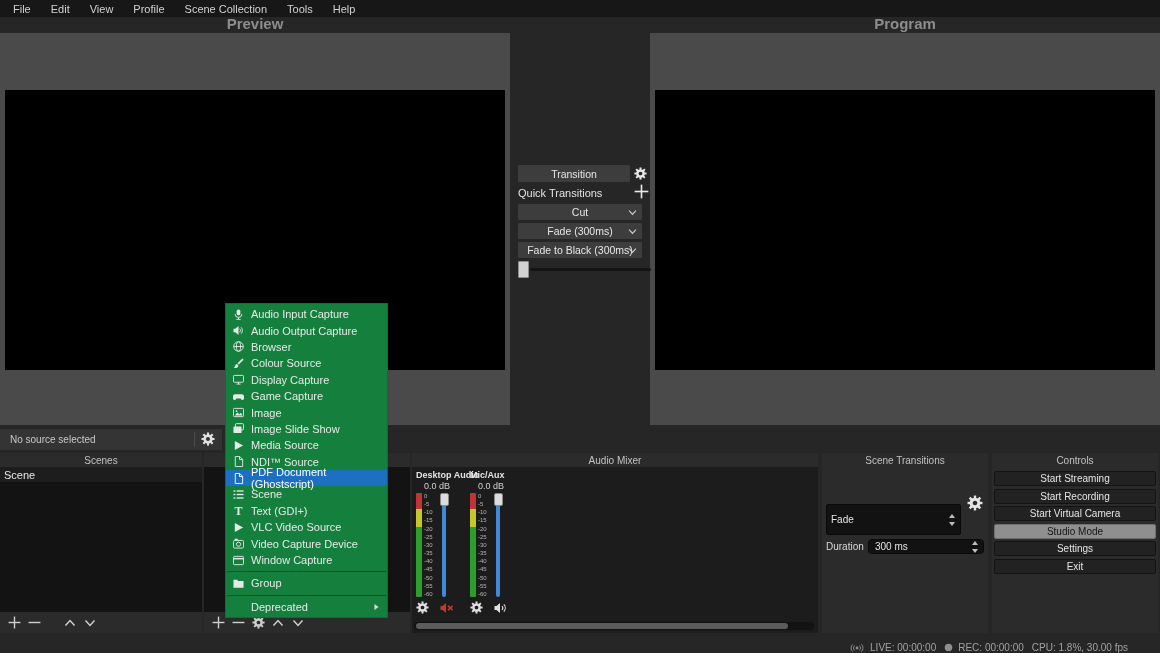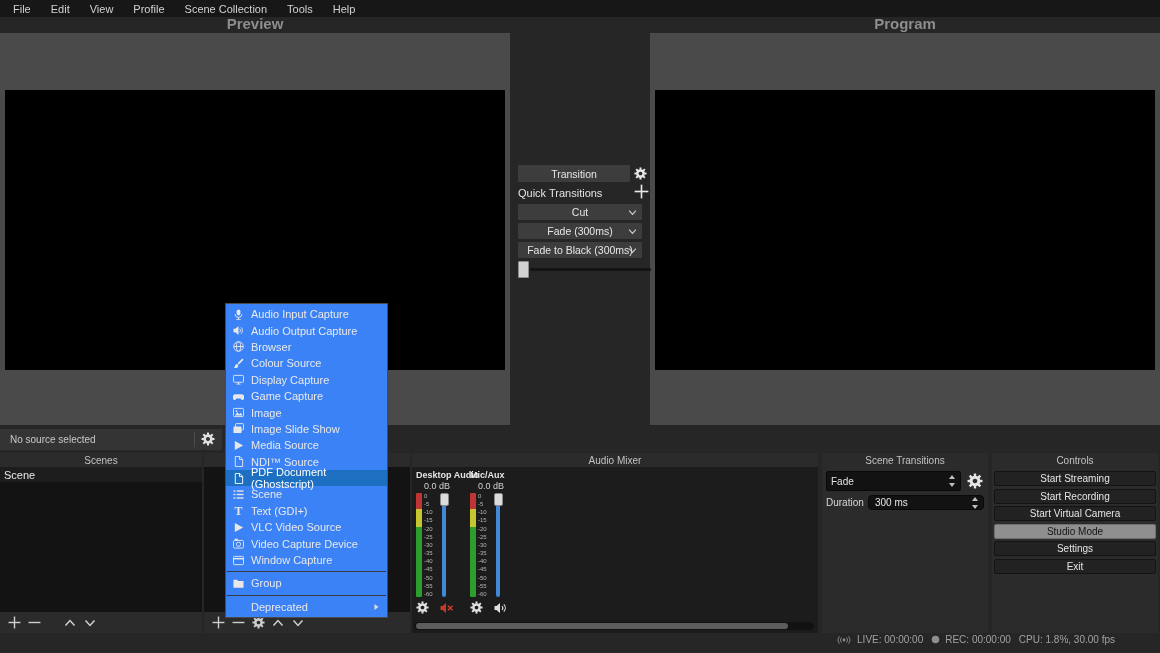--- a/index.html
+++ b/index.html
@@ -82,51 +82,51 @@
   .vslider .handle { position:absolute; left:0; top:0; width:9px; height:13px;
                      background:#dcdcdc; border:1px solid #8a8a8a; border-radius:2px; }
   .mix-icons { display:flex; gap:10px; margin-top:4px; align-items:center; }
   .mix-icons .ic { width:14px; height:14px; color:#e0e0e0; }
   .hscroll { position:absolute; left:2px; right:4px; bottom:3px; height:8px; background:#121212; border-radius:4px; }
   .hscroll .thumb { position:absolute; left:2px; top:1px; height:6px; width:93%; background:#5c5c5c; border-radius:3px; }
 
   
   .transitions .panel-body { background:#2b2b2b; padding:4px; --hole:#2b2b2b; }
   .st-row { display:flex; align-items:center; margin-bottom:4px; }
-  .combo { flex:1; height:20px; background:#121212; border:1px solid #090909; border-radius:2px;
-           display:flex; align-items:center; font-size:10px; color:#e4e4e4; padding:5px 4px; }
+  .combo { flex:1; height:31px; background:#121212; border:1px solid #090909; border-radius:2px;
+           display:flex; align-items:center; font-size:10px; color:#e4e4e4; padding:5px 4px;margin-top:33px; }
   .combo .cname { flex:1; }
   .spin { color:#c0c0c0; display:flex; align-items:center; }
   .st-gear { width:17px; height:17px; margin-left:6px; color:#e6e6e6; }
   .dur-label { font-size:10px; color:#d8d8d8; width:42px; }
   .dur-input { flex:1; height:15px; background:#121212; border:1px solid #090909; border-radius:4px;
                display:flex; align-items:center; font-size:10px; color:#e4e4e4; padding:0 4px; }
   .dur-input .dval { flex:1; padding-left:2px; }
 
   
   .controls .panel-body { background:#2b2b2b; padding:4px 2px 2px 2px; display:flex;
                           flex-direction:column; gap:2.5px; }
   .ctl-btn { height:15px; background:#222222; border:1px solid #131313; border-radius:2px;
              font-size:10px; color:#e4e4e4; display:flex; align-items:center; justify-content:center; }
   .ctl-btn.active { background:#8f8f8f; color:#141414; border-color:#6f6f6f; }
 
   
-  .ctx-menu { position:absolute; left:225px; top:303px; width:163px; background:#3b82f6;
+  .ctx-menu { position:absolute; left:225px; top:303px; width:163px; background:#15803d;
               border:1px solid #4a4a4a; z-index:20; padding:2px 0; }
   .ctx-item { height:16.4px; display:flex; align-items:center; padding-left:6px; gap:7px;
               font-size:11px; color:#e8e8e8; position:relative; }
   .ctx-item .ci { width:12px; height:12px; flex:none; display:flex; align-items:center; justify-content:center; }
   .ctx-item.hl { background:var(--hl,#1d6fc2); color:#ffffff; }
   .ctx-sep { height:1px; background:#3a3a3a; margin:3px 1px; }
   .ctx-item .sub-arrow { position:absolute; right:8px; color:#d8d8d8; }
 
   
   .statusbar { position:absolute; left:0; top:634px; width:1160px; height:19px; background:#262626;
-               display:flex; align-items:flex-start; justify-content:flex-end; gap:0;
-               padding-right:45px; font-size:10px; color:#a2a2a2; }
+               display:flex; align-items:flex-end; justify-content:flex-end; gap:0;
+               padding-right:32px; font-size:10px; color:#a2a2a2; }
   .statusbar .sitem { display:flex; align-items:center; gap:5px; }
   .statusbar .spacer { width:8px; }
 
   svg { display:block; }
 </style>
 </head>
 <body>
 
 <div class="menubar" id="menubar">
     <div class="mitem">File</div>

